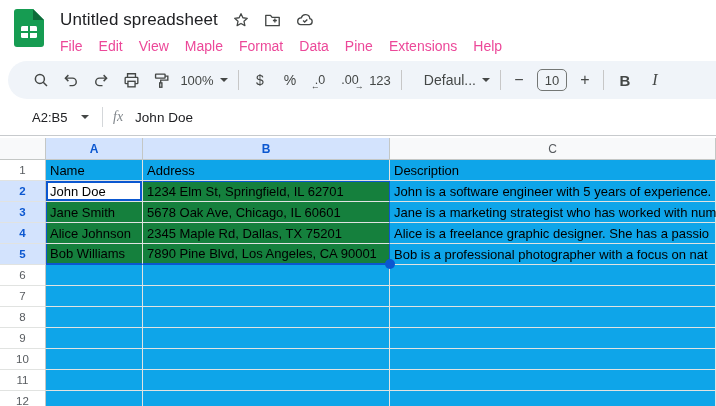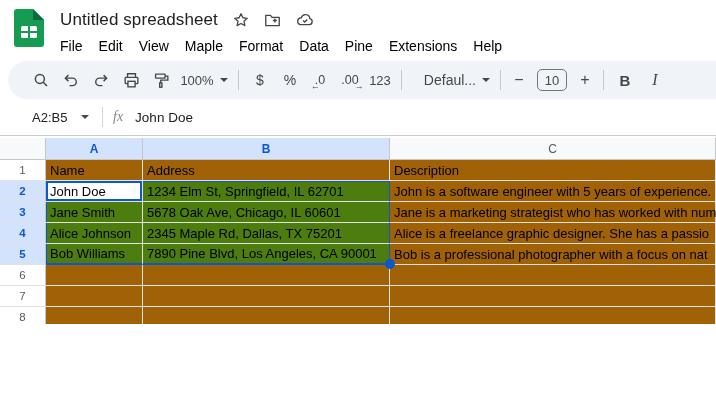--- a/index.html
+++ b/index.html
@@ -1,30 +1,30 @@
 <!DOCTYPE html>
 <html><head>
 <meta charset="utf-8">
 <style>
   * { margin:0; padding:0; box-sizing:border-box; }
   html,body { background:#fff; }
   .screen {
-    width:716px; height:324px; overflow:hidden; position:relative;
+    width:716px; height:406px; overflow:hidden; position:relative;
     background:#fff; font-family:"Liberation Sans", sans-serif; color:#1f1f1f;
   }
   
   .title-bar { display:flex; align-items:flex-start; padding:7px 0 0 14px; height:54px; }
   .logo { width:30px; height:38px; margin-top:2px; flex:none; }
   .title-block { margin-left:16px; }
   .title-row { display:flex; align-items:center; height:26px; }
   .doc-title { font-size:17px; color:#202124; letter-spacing:.1px; }
   .title-icons { display:flex; align-items:center; margin-left:14px; gap:13px; }
   .title-icons svg { display:block; }
   .menu-bar { display:flex; align-items:center; height:26px; margin-left:-2px; }
-  .menu-item { font-size:14px; color:#000000; padding:2px 8px; border-radius:4px; cursor:default; }
+  .menu-item { font-size:14px; color:#ec4899; padding:2px 8px; border-radius:4px; cursor:default; }
   .menu-item:first-child { padding-left:2px; }
   
   .toolbar {
     margin:7px 0 0 8px; height:38px; background:#f0f4f9;
     border-radius:22px 0 0 22px; display:flex; align-items:center;
     padding-left:18px; gap:0; width:708px;
   }
   .tb-btn { display:flex; align-items:center; justify-content:center; height:28px; min-width:30px; border-radius:4px; color:#444746; }
   .tb-btn svg { display:block; }
   .tb-text { font-size:13px; color:#444746; }
@@ -54,23 +54,23 @@
   .col-head-row { display:flex; height:22px; }
   .corner-box { width:46px; flex:none; background:#f8f9fa; border-right:1px solid #c4c7c5; border-bottom:1px solid #c4c7c5; }
   .col-header { display:flex; align-items:center; justify-content:center; font-size:12px; color:#575b5f; background:#f8f9fa; border-right:1px solid #c4c7c5; border-bottom:1px solid #c4c7c5; }
   .col-selected { background:#d3e3fd; color:#0b57d0; font-weight:700; }
   .col0 { width:97px; flex:none; }
   .col1 { width:247px; flex:none; }
   .col2 { width:326px; flex:none; }
   .grid-row { display:flex; height:21px; }
   .row-header { width:46px; flex:none; display:flex; align-items:center; justify-content:center; font-size:11.5px; color:#575b5f; background:#fff; border-right:1px solid #c4c7c5; border-bottom:1px solid #e1e3e1; }
   .row-selected { background:#d3e3fd; color:#0b57d0; font-weight:700; }
-  .cell { position:relative; display:flex; align-items:center; padding:0 4px; font-size:13px; color:#000; border-right:1px solid #e1e3e1; border-bottom:1px solid #e1e3e1; background:#a16207; }
+  .cell { position:relative; display:flex; align-items:center; padding:0 4px; font-size:13px; color:#000; border-right:1px solid #e1e3e1; border-bottom:1px solid #e1e3e1; background:#0ea5e9; }
   .cell-text { white-space:nowrap; overflow:visible; z-index:1; }
-  .in-range { background:#4d7c0f; }
+  .in-range { background:#15803d; }
   .sel-right { border-right:1px solid #0b57d0; }
   .sel-bottom { border-bottom:2px solid #0b57d0; }
   .sel-left { box-shadow: inset 1px 0 0 #0b57d0; }
   .sel-top { box-shadow: inset 0 1px 0 #0b57d0; }
   .sel-left.sel-top { box-shadow: inset 1px 0 0 #0b57d0, inset 0 1px 0 #0b57d0; }
   .active-cell { background:#fff !important; box-shadow: inset 0 0 0 2px #0b57d0 !important; }
   .fill-handle { position:absolute; right:-6px; bottom:-6px; width:10px; height:10px; border-radius:50%; background:#0b57d0; z-index:6; }
 </style>
 </head>
 <body>

